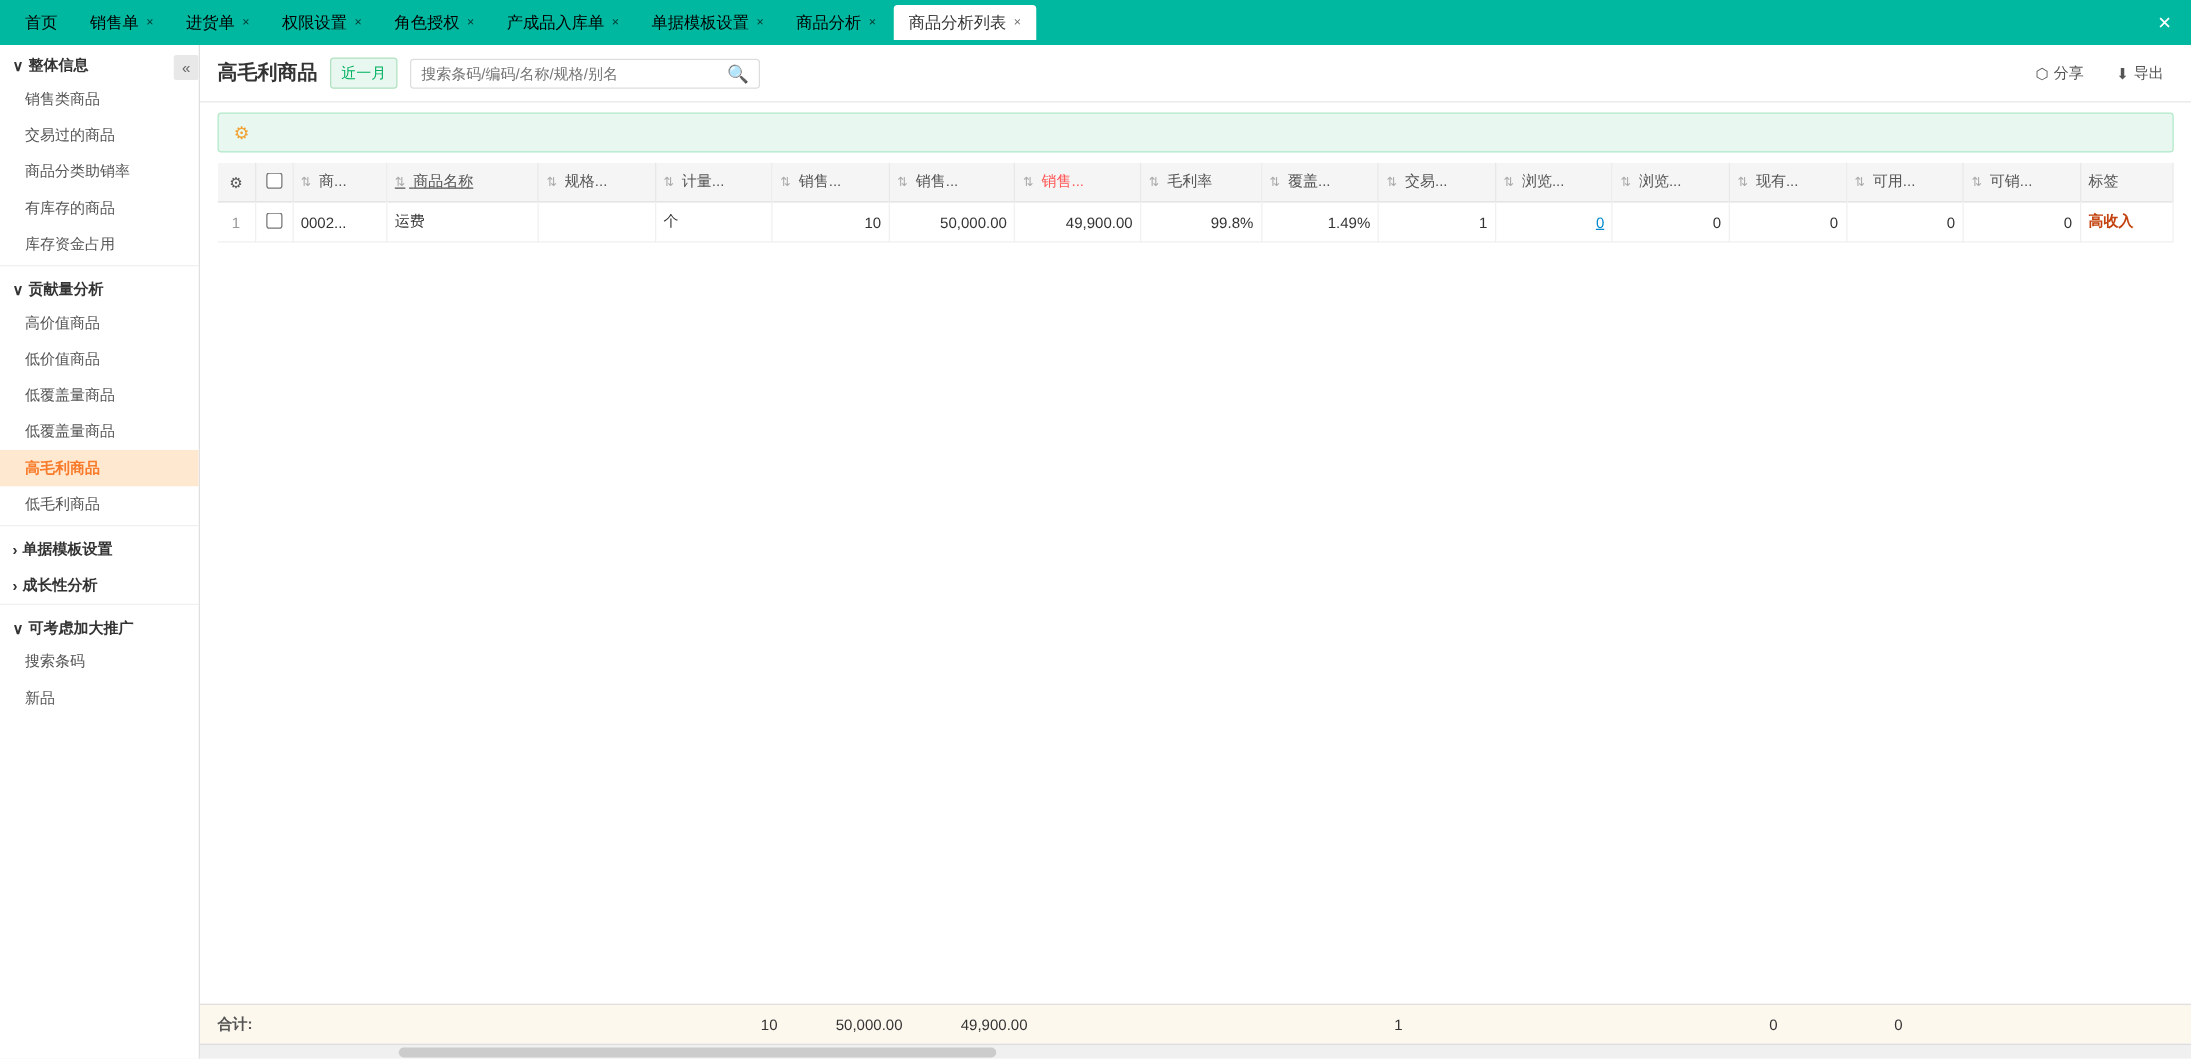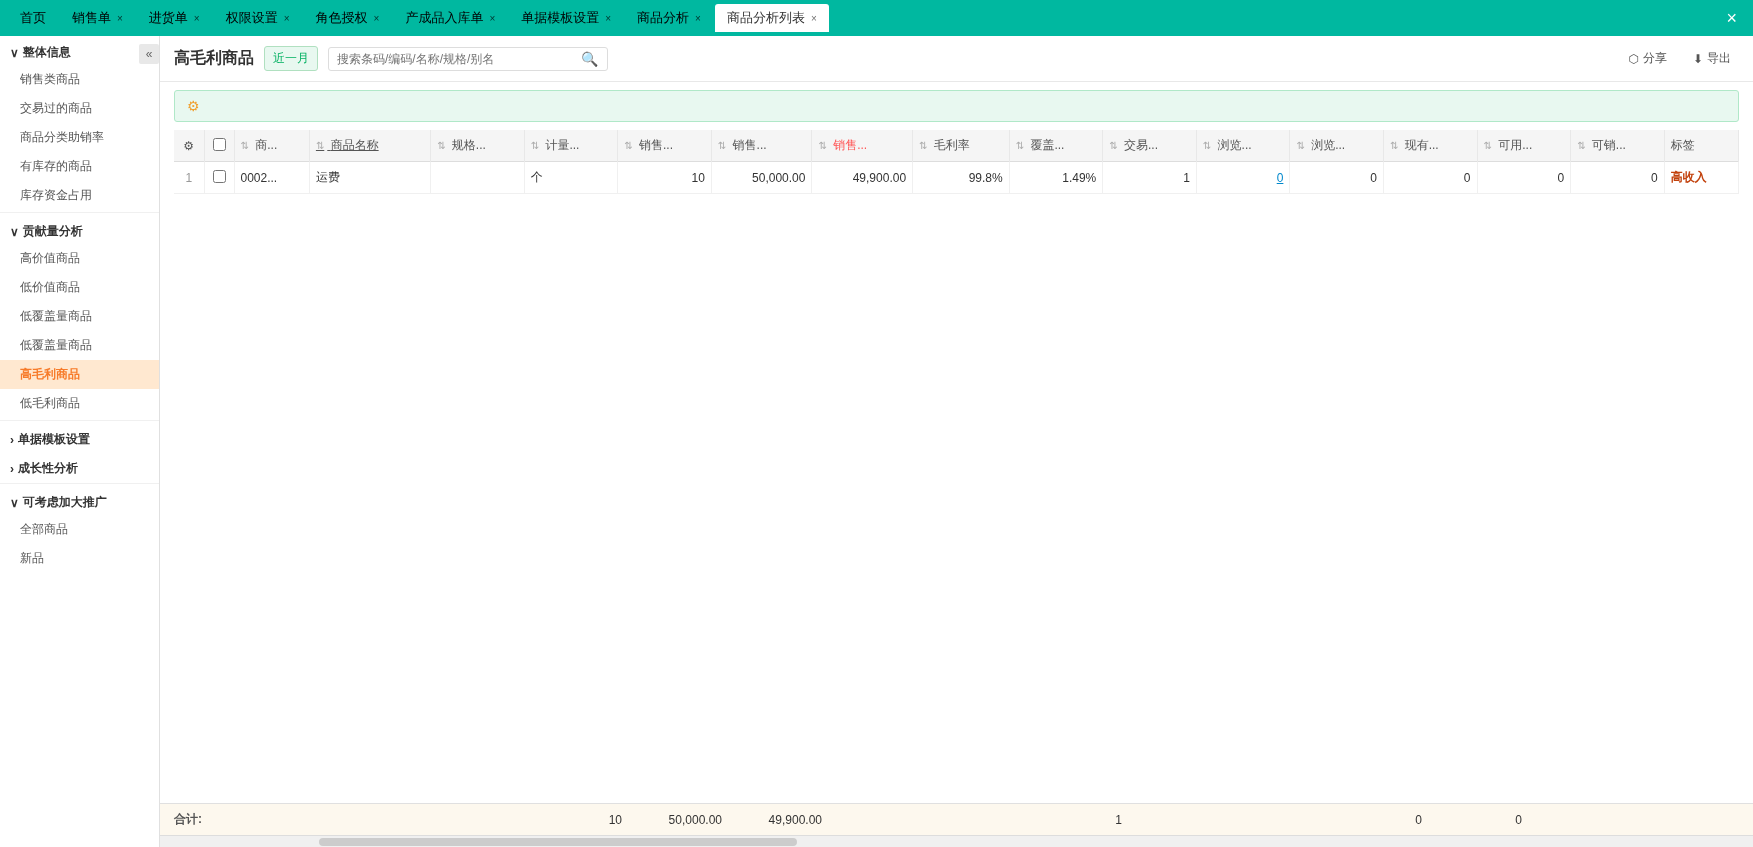--- a/index.html
+++ b/index.html
@@ -347,21 +347,21 @@
       <span>成长性分析</span>
     </div>
 
     <div class="sidebar-divider"></div>
 
     <div class="sidebar-group-title">
       <span>∨</span>
       <span>可考虑加大推广</span>
     </div>
     <div class="sidebar-item">
-      <span>全部商品</span>
+      <span>搜索条码</span>
     </div>
     <div class="sidebar-item">
       <span>新品</span>
     </div>
   </div>
 
   <div class="content-area">
 
     <div class="content-header">
       <span class="page-title">高毛利商品</span>

